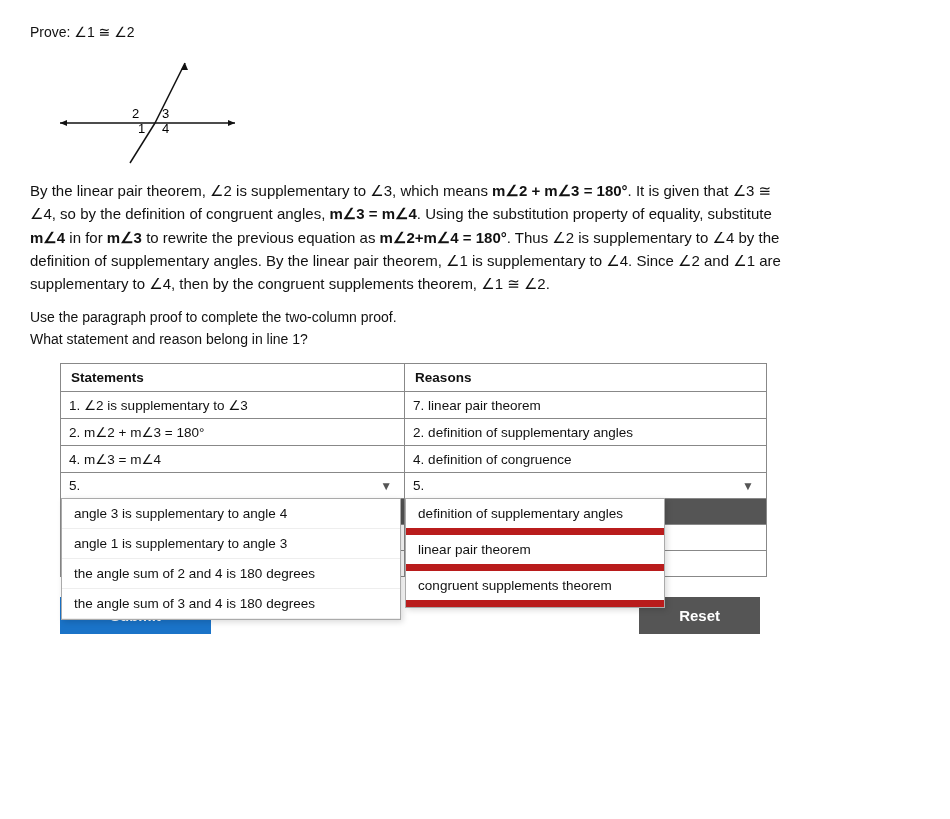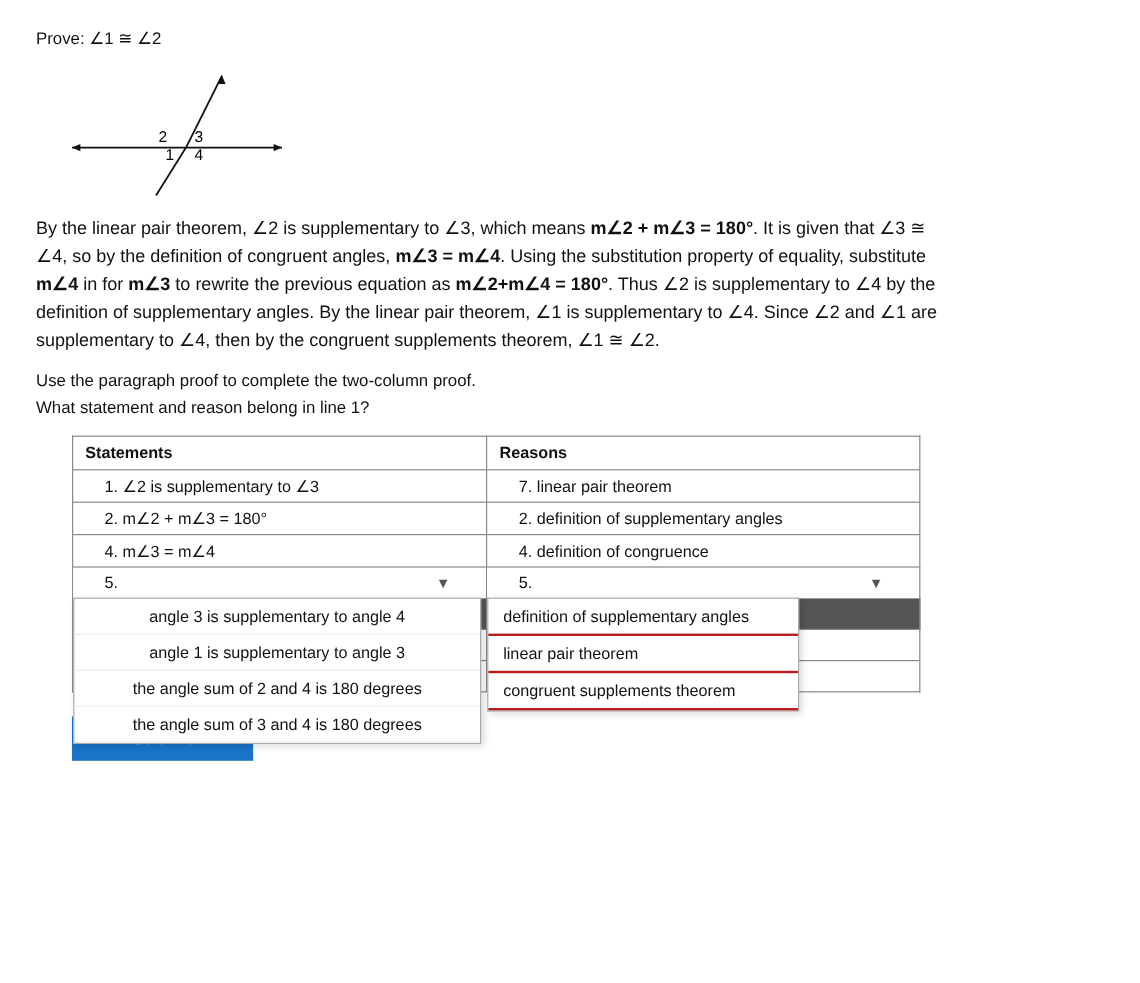--- a/index.html
+++ b/index.html
@@ -52,21 +52,21 @@
     }
     table.proof-table th {
       border: 1px solid #888;
       padding: 6px 10px;
       background: #fff;
       font-weight: bold;
       text-align: left;
     }
     table.proof-table td {
       border: 1px solid #888;
-      padding: 5px 26px;
+      padding: 5px 8px;
       background: #fff;
       vertical-align: middle;
     }
     .dropdown-cell {
       display: flex;
       align-items: center;
       position: relative;
     }
     .dropdown-cell .down-arrow {
       position: absolute;
@@ -97,38 +97,37 @@
       background: #fff;
       border: 1px solid #aaa;
       z-index: 100;
       box-shadow: 2px 2px 6px rgba(0,0,0,0.15);
     }
     .dropdown-popup .popup-item {
       padding: 7px 12px;
       font-size: 13.5px;
       cursor: pointer;
       border-bottom: 1px solid #eee;
-      text-align: center;
     }
     
     .dropdown-popup-right {
       position: absolute;
       top: 100%;
       left: 0;
       width: 260px;
       background: #fff;
       border: 1px solid #aaa;
       z-index: 100;
       box-shadow: 2px 2px 6px rgba(0,0,0,0.15);
     }
     .dropdown-popup-right .popup-item {
       padding: 7px 12px;
       font-size: 13.5px;
       cursor: pointer;
-      border-bottom: 2px solid #b91c1c;
+      border-bottom: 7px solid #b91c1c;
     }
     .buttons-row {
       display: flex;
       justify-content: space-between;
       margin-top: 20px;
       width: 700px;
       margin-left: 30px;
     }
     .btn-submit {
       background: #1a73c8;
@@ -256,13 +255,14 @@
       <tr>
         <td>8.</td>
         <td></td>
       </tr>
     </tbody>
   </table>
 </div>
 
 <div class="buttons-row">
   <button class="btn-submit">Submit</button>
+  <button class="btn-reset">Reset</button>
 </div>
 
 </body></html>

